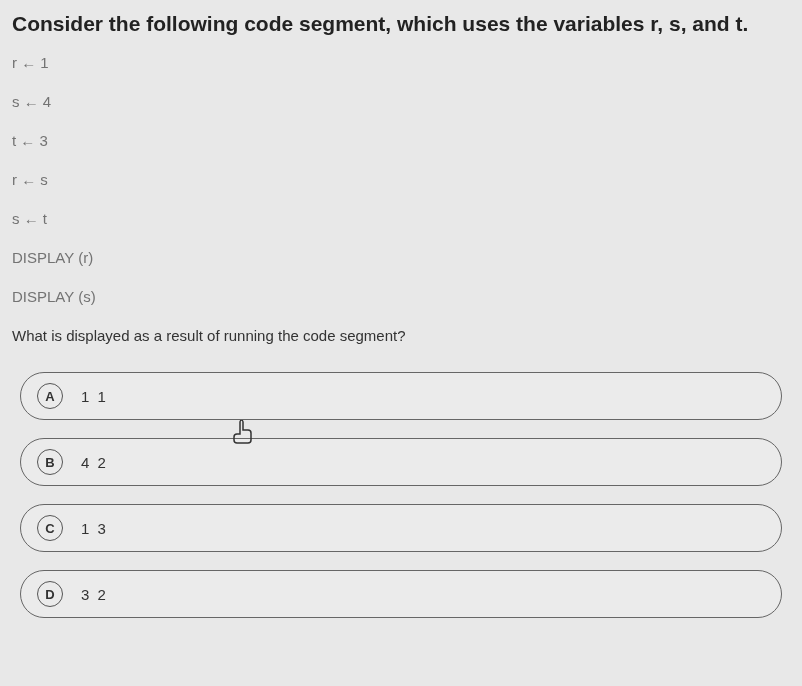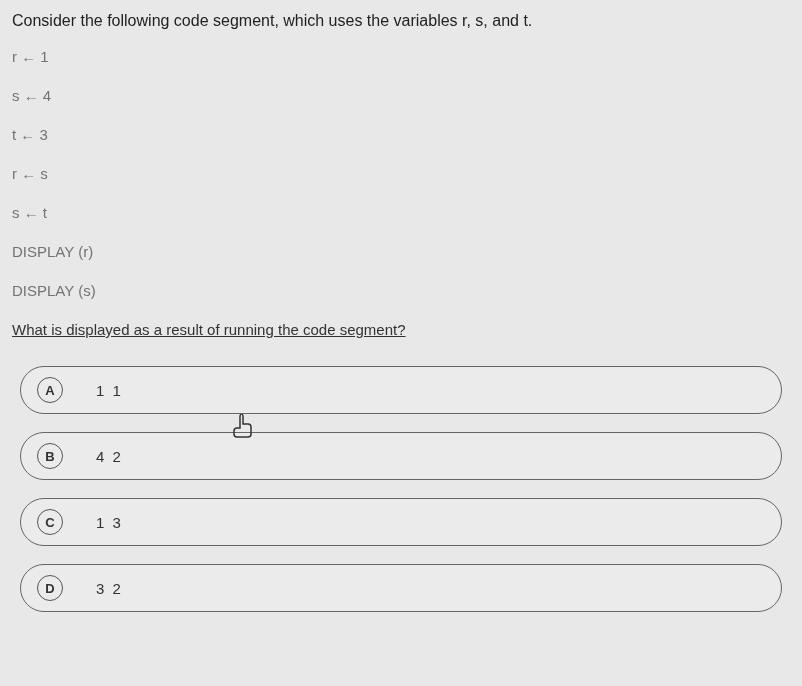--- a/index.html
+++ b/index.html
@@ -9,36 +9,35 @@
     }
     body {
       font-family: Arial, Helvetica, sans-serif;
       background: #e8e8e8;
       padding: 12px;
       color: #333;
       width: 802px;
       height: 686px;
     }
     .question-prompt {
-      font-size: 16px;
-      font-weight: 400;
+      font-size: 21px;
+      font-weight: 700;
       color: #222;
       margin-bottom: 18px;
     }
     .code-line {
       font-size: 15px;
       color: #737373;
       margin-bottom: 22px;
     }
     .sub-question {
       font-size: 15px;
       color: #333;
       margin-top: 12px;
       margin-bottom: 28px;
-      text-decoration: underline;
     }
     .answers {
       display: flex;
       flex-direction: column;
       gap: 18px;
       padding: 0 8px;
       position: relative;
     }
     .answer-option {
       display: flex;
@@ -61,21 +60,20 @@
       font-size: 13px;
       font-weight: bold;
       color: #333;
       margin-right: 18px;
       flex-shrink: 0;
     }
     .answer-text {
       font-size: 15px;
       color: #333;
       letter-spacing: 2px;
-      margin-left: 15px;
     }
     .cursor-icon {
       position: absolute;
       top: 48px;
       left: 220px;
       pointer-events: none;
     }
   </style>
 </head>
 <body>

